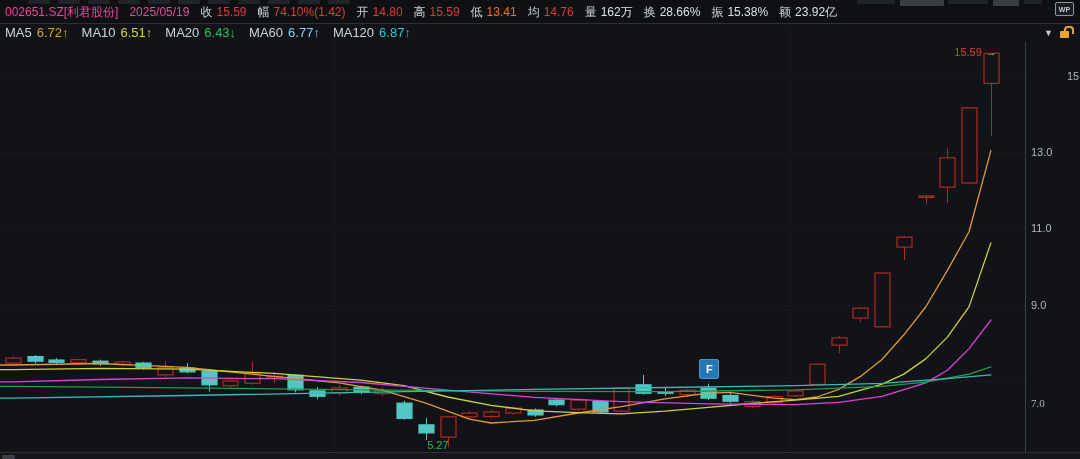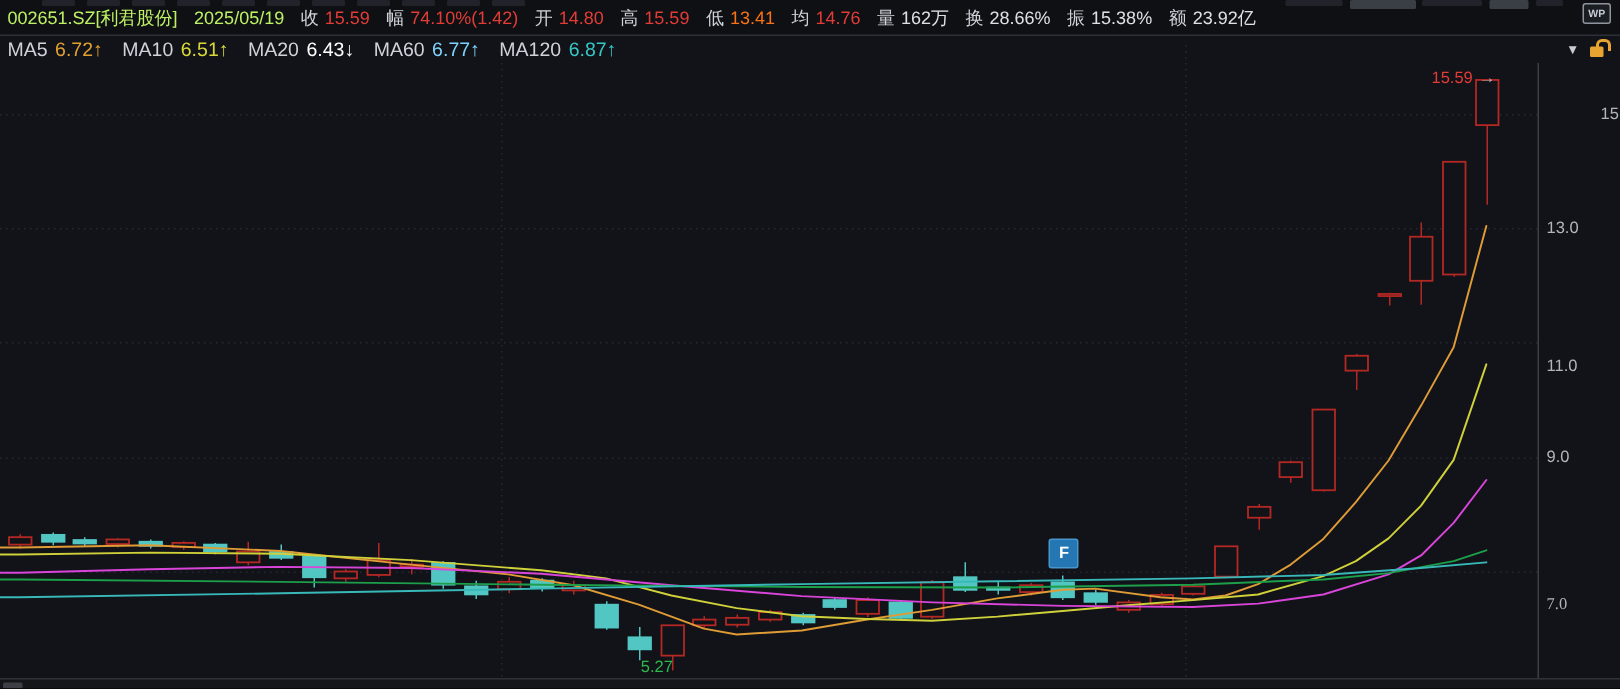--- a/index.html
+++ b/index.html
@@ -2,21 +2,21 @@
 <html><head>
 <meta charset="utf-8">
 <style>
   html,body{margin:0;padding:0;background:#000;}
   .stage{position:relative;width:1080px;height:459px;overflow:hidden;background:#111318;
          font-family:"Liberation Sans","DejaVu Sans",sans-serif;-webkit-font-smoothing:antialiased;}
   .chart-svg{position:absolute;left:0;top:0;z-index:1;}
   
   .header{position:absolute;left:0;top:0;right:0;height:23px;background:#0e1014;border-bottom:1px solid #2c3036;z-index:2;}
   .header-content{position:absolute;left:5px;top:6px;display:flex;gap:11px;font-size:12px;line-height:13px;white-space:nowrap;z-index:4;}
-  .symbol,.hdate{color:#bef264;}
+  .symbol,.hdate{color:#ec4899;}
   .field{display:inline-flex;gap:4px;}
   .lab{color:#cfd3d9;}
   .v-red{color:#e23c36;} .v-green{color:#f97316;} .v-white{color:#dde0e5;}
   
   .remnant{position:absolute;top:0;height:4px;background:#20242a;z-index:5;border-radius:1px;}
   .remnant.bright{background:#3a3f46;height:6px;}
   
   .wp{position:absolute;top:2px;right:6px;width:17px;height:12px;border:1px solid #8f959e;border-radius:2px;
       color:#c6ccd4;font-size:7px;font-weight:bold;display:flex;align-items:center;justify-content:center;z-index:6;background:#1a1d22;}
   
@@ -229,21 +229,21 @@
       <span class="ma-item">
         <span class="ma-label">MA5</span>
         <span style="color: rgb(224, 160, 48);">6.72↑</span>
       </span>
       <span class="ma-item">
         <span class="ma-label">MA10</span>
         <span style="color: rgb(216, 216, 56);">6.51↑</span>
       </span>
       <span class="ma-item">
         <span class="ma-label">MA20</span>
-        <span style="color: #ffffff;">6.43↓</span>
+        <span style="color: #22c55e;">6.43↓</span>
       </span>
       <span class="ma-item">
         <span class="ma-label">MA60</span>
         <span style="color: #7dd3fc;">6.77↑</span>
       </span>
       <span class="ma-item">
         <span class="ma-label">MA120</span>
         <span style="color: rgb(53, 198, 198);">6.87↑</span>
       </span>
     </div>
@@ -252,21 +252,21 @@
     <span class="caret">▼</span>
     <span class="lock">
       <span class="lock-shackle"></span>
       <span class="lock-body"></span>
     </span>
   </div>
 
   <div id="yticks">
       <div class="ytick" style="top: 69.8px; margin-left: 36px;">15.0</div>
       <div class="ytick" style="top: 146.1px;">13.0</div>
-      <div class="ytick" style="top: 222.4px; margin-top: 16px;">11.0</div>
+      <div class="ytick" style="top: 222.4px;">11.0</div>
       <div class="ytick" style="top: 298.7px;">9.0</div>
       <div class="ytick" style="top: 397px; font-family: Liberation Serif, serif;">7.0</div>
     </div>
 
   <div class="anno anno-high" id="anno-high" style="right: 83.15px; top: 46.2915px;">
     <span class="txt">15.59</span>
     <span class="arrow">→</span>
   </div>
   <div class="anno anno-low" id="anno-low" style="right: 631.4px; top: 439px; flex-direction: column;">
     <span class="txt">5.27</span>

